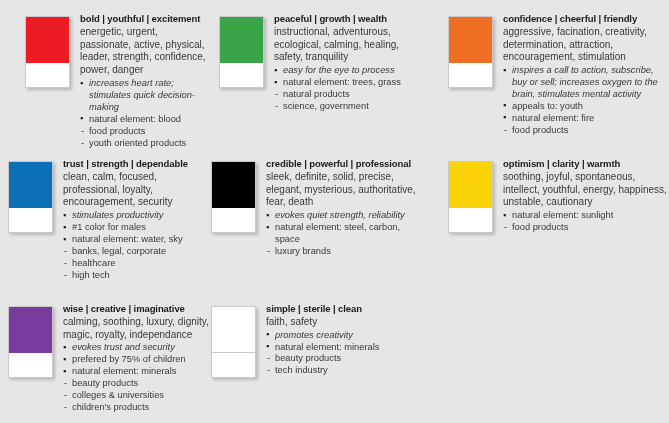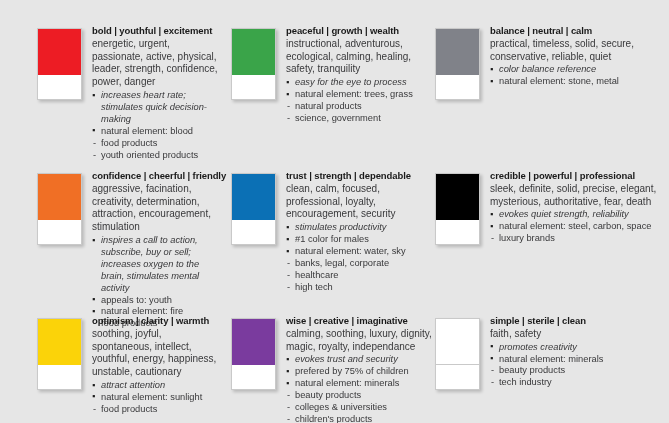--- a/index.html
+++ b/index.html
@@ -8,21 +8,21 @@
     background:#e6e6e6;
     font-family:"Liberation Sans", sans-serif;
     overflow:hidden;
   }
   #grid{
     width:669px;height:423px;
     display:grid;
     grid-template-columns:211px 212px 246px;
     grid-template-rows:145px 145px 133px;
     box-sizing:border-box;
-    padding:12px;
+    padding:0;
   }
   .cell{
     position:relative;
     display:flex;
     align-items:flex-start;
     box-sizing:border-box;
   }
   .cell.c1{padding-left:25px;}
   .cell.c2{padding-left:8px;}
   .cell.c3{padding-left:0px;}
@@ -133,34 +133,20 @@
         <p class="title">peaceful | growth | wealth</p>
         <p class="keywords">instructional, adventurous, ecological, calming, healing, safety, tranquility</p>
         <ul class="pts">
           <li class="sq">easy for the eye to process</li>
           <li class="sq plain">natural element: trees, grass</li>
           <li class="dash">natural products</li>
           <li class="dash">science, government</li>
         </ul>
       </div>
     </div>
-    <div class="cell c3">
-      <div class="swatch">
-        <span class="chip" style="background: rgb(128, 130, 137);"></span>
-        <span class="base"></span>
-      </div>
-      <div class="body">
-        <p class="title">balance | neutral | calm</p>
-        <p class="keywords">practical, timeless, solid, secure, conservative, reliable, quiet</p>
-        <ul class="pts">
-          <li class="sq">color balance reference</li>
-          <li class="sq plain">natural element: stone, metal</li>
-        </ul>
-      </div>
-    </div>
     <div class="cell c1">
       <div class="swatch">
         <span class="chip" style="background: rgb(240, 111, 37);"></span>
         <span class="base"></span>
       </div>
       <div class="body">
         <p class="title">confidence | cheerful | friendly</p>
         <p class="keywords">aggressive, facination, creativity, determination, attraction, encouragement, stimulation</p>
         <ul class="pts">
           <li class="sq">inspires a call to action, subscribe, buy or sell; increases oxygen to the brain, stimulates mental activity</li>
@@ -205,21 +191,20 @@
     </div>
     <div class="cell c1">
       <div class="swatch">
         <span class="chip" style="background: rgb(251, 211, 9);"></span>
         <span class="base"></span>
       </div>
       <div class="body">
         <p class="title">optimism | clarity | warmth</p>
         <p class="keywords">soothing, joyful, spontaneous, intellect, youthful, energy, happiness, unstable, cautionary</p>
         <ul class="pts">
-          <li class="sq">attract attention</li>
           <li class="sq plain">natural element: sunlight</li>
           <li class="dash">food products</li>
         </ul>
       </div>
     </div>
     <div class="cell c2">
       <div class="swatch">
         <span class="chip" style="background: rgb(122, 59, 158);"></span>
         <span class="base"></span>
       </div>

